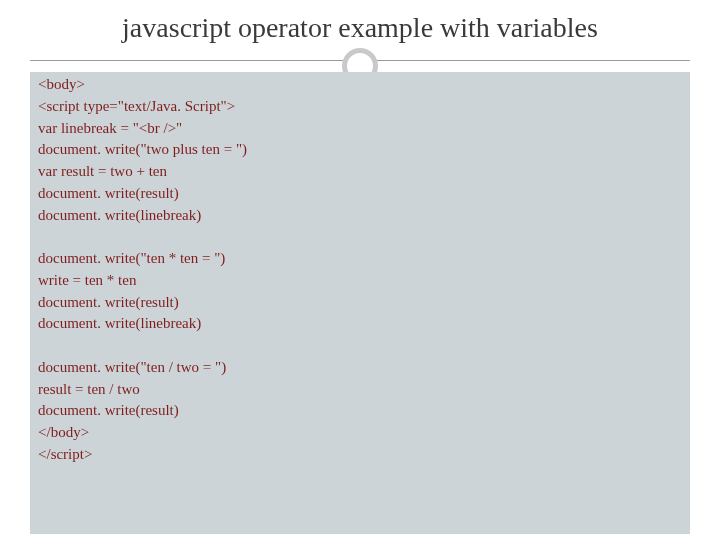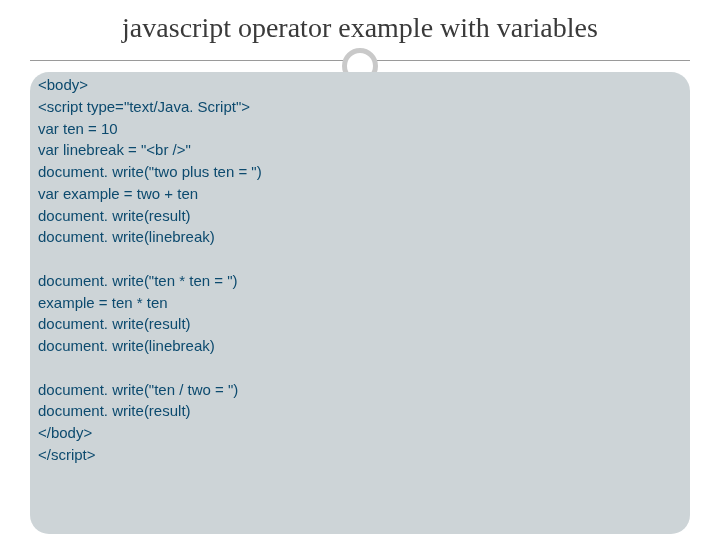--- a/index.html
+++ b/index.html
@@ -49,54 +49,53 @@
   }
   .code-box {
     position: absolute;
     top: 72px;
     left: 30px;
     right: 30px;
     bottom: 6px;
     background: #cdd4d7;
     padding: 2px 8px 4px 8px;
     box-sizing: border-box;
-    color: #0c4a6e;
-    font-family: Liberation Sans, sans-serif;
+    color: #7f1d1d;
+    font-family: Liberation Serif, serif;
     font-size: 15px;
     line-height: 1.45;
     overflow: hidden;
-    border-radius: 19px;
   }
   .code-box p {
     margin: 0;
     white-space: pre;
   }
   .blank { height: 1.45em; }
 </style>
 </head>
 <body>
 
 <div class="slide">
   <div class="title">javascript operator example with variables</div>
   <div class="rule"></div>
   <div class="ring"></div>
 
   <div class="code-box">
     <p>&lt;body&gt;</p>
     <p>&lt;script type="text/Java. Script"&gt;</p>
-    <p>var ten = 10</p>
     <p>var linebreak = "&lt;br /&gt;"</p>
     <p>document. write("two plus ten = ")</p>
-    <p>var example = two + ten</p>
+    <p>var result = two + ten</p>
     <p>document. write(result)</p>
     <p>document. write(linebreak)</p>
     <div class="blank"></div>
     <p>document. write("ten * ten = ")</p>
-    <p>example = ten * ten</p>
+    <p>write = ten * ten</p>
     <p>document. write(result)</p>
     <p>document. write(linebreak)</p>
     <div class="blank"></div>
     <p>document. write("ten / two = ")</p>
+    <p>result = ten / two</p>
     <p>document. write(result)</p>
     <p>&lt;/body&gt;</p>
     <p>&lt;/script&gt;</p>
   </div>
 </div>
 
 </body></html>

